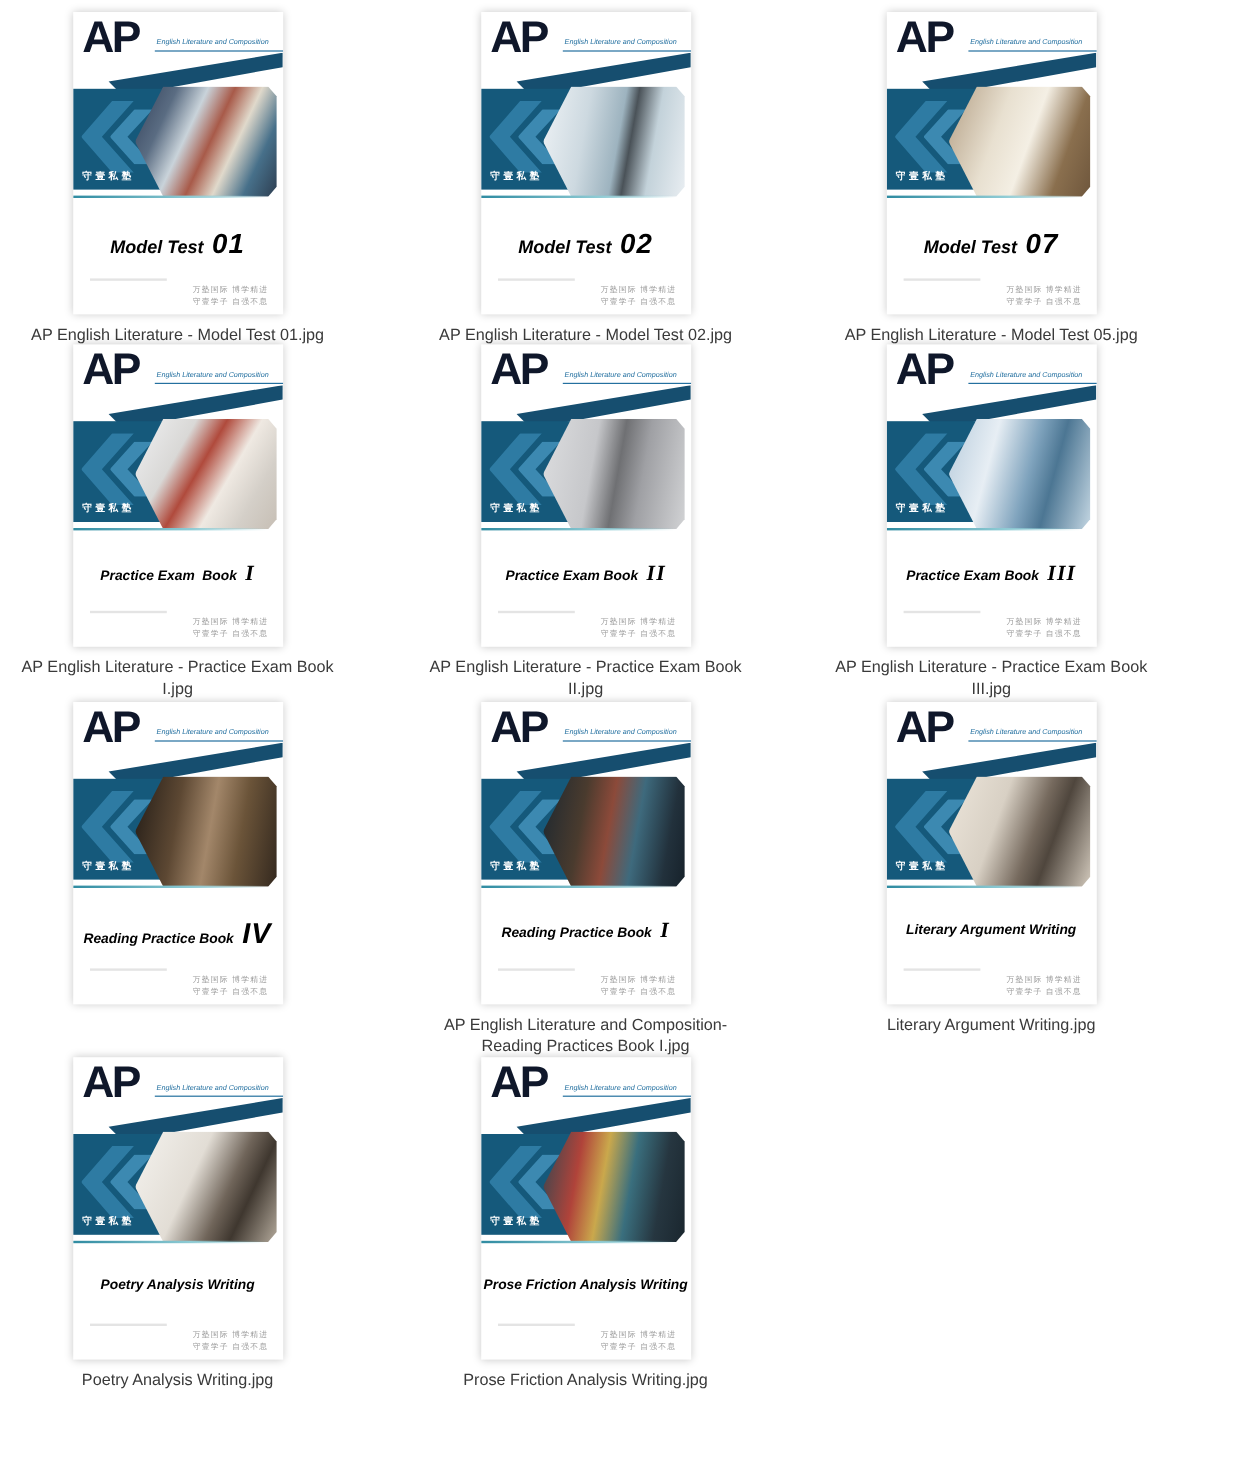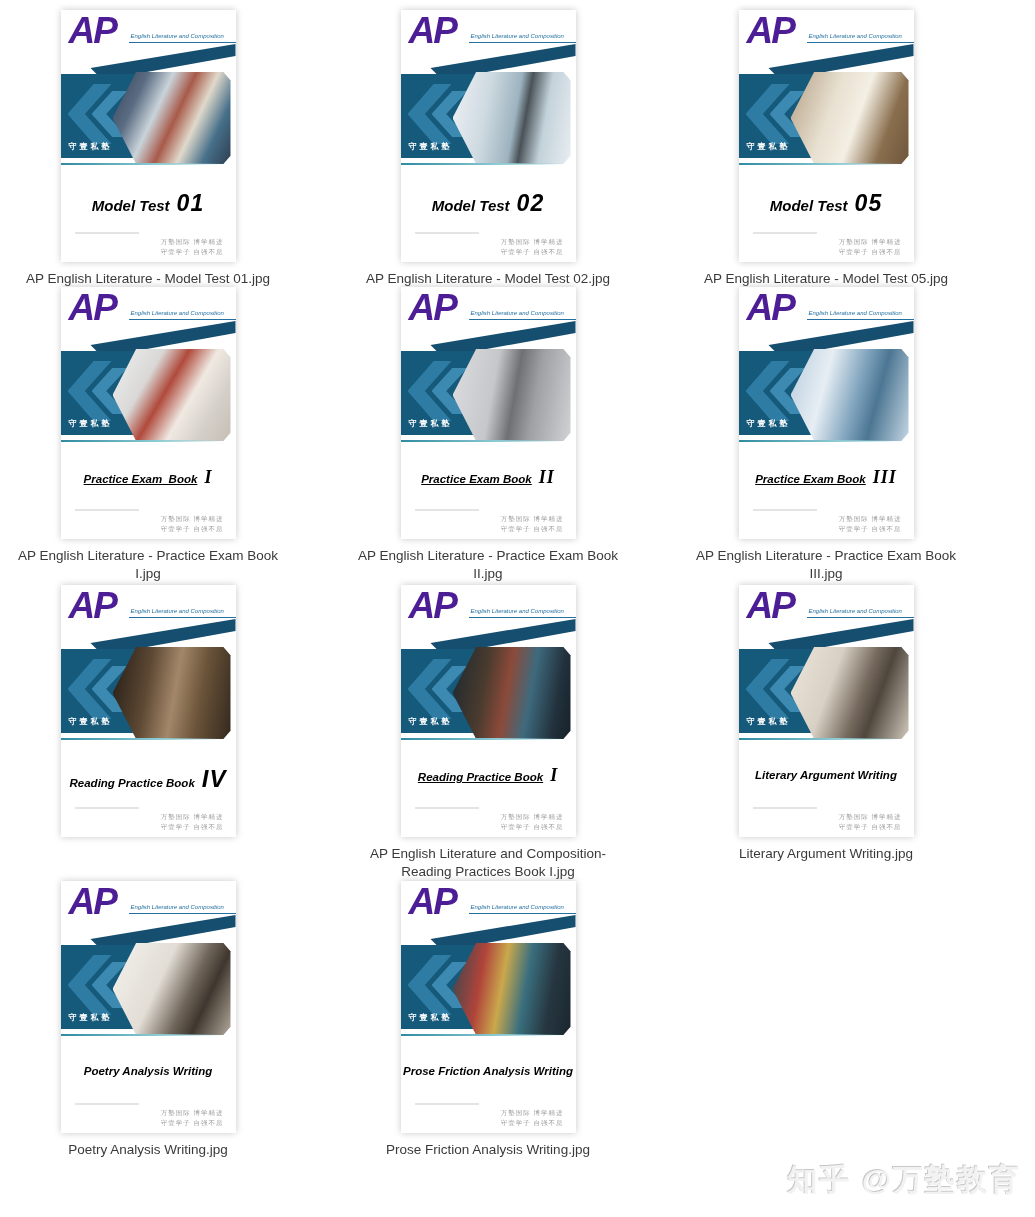--- a/index.html
+++ b/index.html
@@ -8,22 +8,22 @@
 
   .cell { position:absolute; width:284px; }
   .cover {
     position:relative; width:175px; height:252px; margin:0 auto;
     background:#fff; box-shadow:0 0 7px rgba(0,0,0,0.22);
     overflow:hidden;
   }
   
   .ap {
     position:absolute; left:8px; top:2px;
-    font-size:37px; line-height:1; font-weight:bold; font-style:italic;
-    color:#4c1d95; letter-spacing:-2px;
+    font-size:37px; line-height:1; font-weight:bold; 
+    color:#0f172a; letter-spacing:-2px;
   }
   .ap-sub {
     position:absolute; left:70px; top:23px; white-space:nowrap;
     font-size:6px; font-style:italic; color:#2470a0;
   }
   .ap-underline { position:absolute; left:68px; top:32px; right:0; height:1px; background:#24709f; }
   
   .stripe {
     position:absolute; left:28px; top:32px; width:147px; height:40px;
     background:#164e6f;
@@ -70,21 +70,21 @@
   .teal-line {
     position:absolute; left:0; top:153px; width:162px; height:2px;
     background:linear-gradient(90deg,#2f8ba1 0%,#8ecbd4 60%,rgba(255,255,255,0) 100%);
   }
   
   .title-row { position:absolute; left:0; right:0; top:180px; height:36px; text-align:center; color:#000000; }
   .t-main { font-weight:bold; font-style:italic; white-space:pre; vertical-align:baseline; }
   .t-suffix { font-weight:bold; font-style:italic; margin-left:7px; vertical-align:baseline; letter-spacing:1px; }
   .style-number .t-main { font-size:15px; }
   .style-number .t-suffix { font-size:23px; }
-  .style-roman-serif .t-main { font-size:11.5px;text-decoration:underline; }
+  .style-roman-serif .t-main { font-size:11.5px; }
   .style-roman-serif .t-suffix { font-size:18px; font-family:"Liberation Serif", serif; }
   .style-roman-sans .t-main { font-size:11.5px; }
   .style-roman-sans .t-suffix { font-size:24px; }
   .style-none .t-main { font-size:11.5px; }
 
   .title-underline { position:absolute; left:14px; top:222px; width:64px; height:2px; background:#e4e4e4; }
   .footer-cn {
     position:absolute; right:12px; top:227px; text-align:right;
     font-size:6.5px; line-height:10px; color:#9c9c9c; letter-spacing:1px;
   }
@@ -96,21 +96,20 @@
     position:absolute; right:14px; top:1160px;
     font-size:30px; letter-spacing:2px; font-weight:bold;
     color:#f2f2f2;
     text-shadow:-1px -1px 0 #c8c8c8, 1px 1px 0 #ffffff;
   }
 </style>
 </head>
 <body>
 
 <div class="page" id="grid">
-  <div class="watermark">知乎 @万塾教育</div>
 
   <div class="cell" style="left: 6px; top: 10px;">
     <div class="cover">
       <div class="ap">AP</div>
       <div class="ap-sub">English Literature and Composition</div>
       <div class="ap-underline"></div>
       <div class="stripe"></div>
       <div class="band"></div>
       <div class="chevron chevron-outer"></div>
       <div class="chevron chevron-inner"></div>
@@ -159,21 +158,21 @@
       <div class="ap-sub">English Literature and Composition</div>
       <div class="ap-underline"></div>
       <div class="stripe"></div>
       <div class="band"></div>
       <div class="chevron chevron-outer"></div>
       <div class="chevron chevron-inner"></div>
       <div class="hex-photo photo-open-book"></div>
       <div class="school-cn">守壹私塾</div>
       <div class="teal-line"></div>
       <div class="title-row style-number">
-        <span class="t-main">Model Test</span><span class="t-suffix">05</span>
+        <span class="t-main">Model Test</span><span class="t-suffix">07</span>
       </div>
       <div class="title-underline"></div>
       <div class="footer-cn">
         <div>万塾国际 博学精进</div>
         <div>守壹学子 自强不息</div>
       </div>
     </div>
     <div class="caption">AP English Literature - Model Test 05.jpg</div>
   </div>
 

